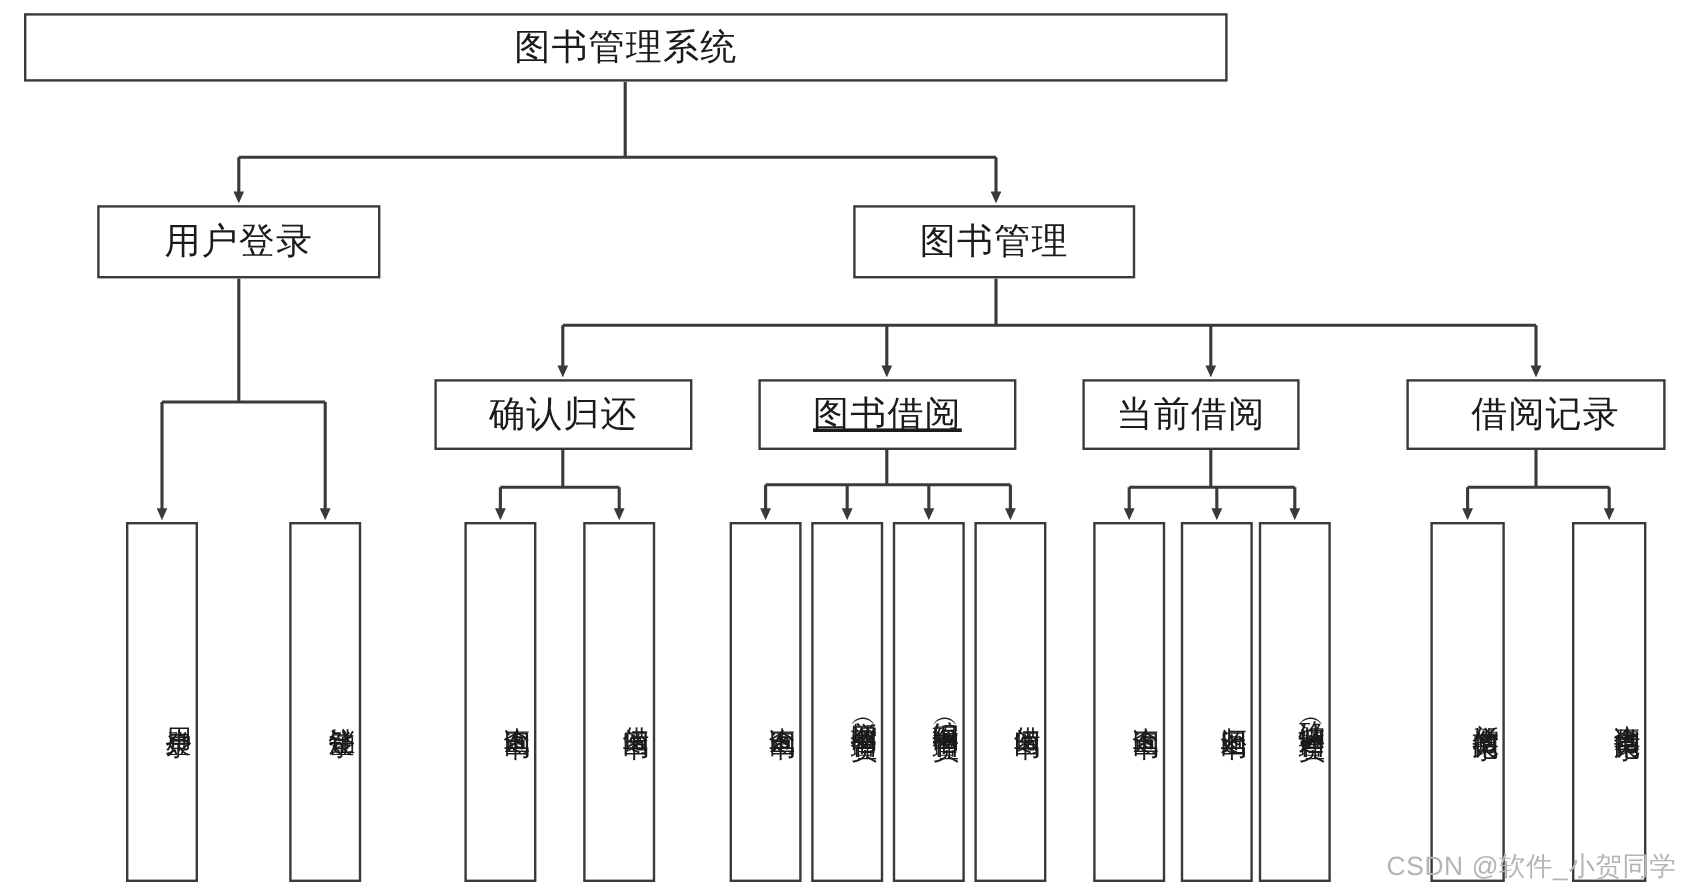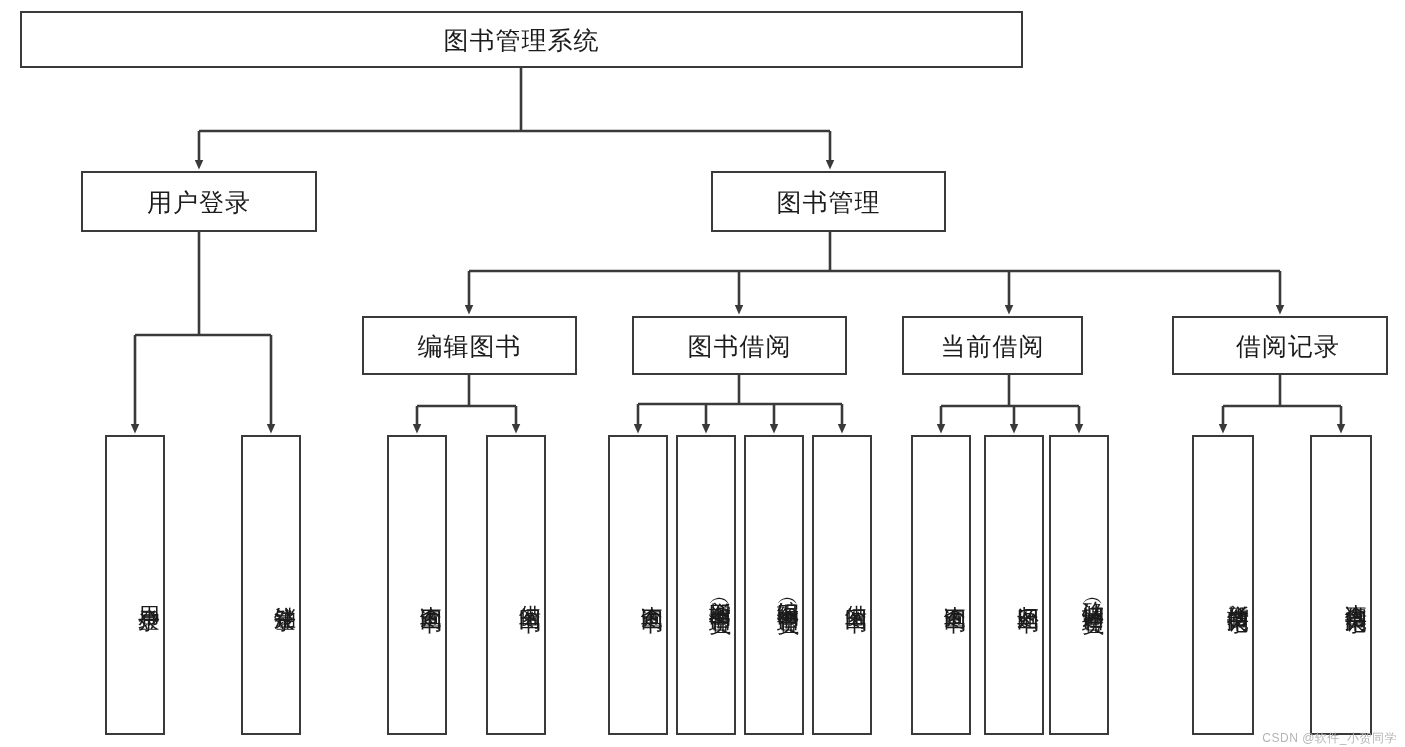--- a/index.html
+++ b/index.html
@@ -31,21 +31,21 @@
     box-sizing: border-box;
     background: #ffffff;
     border: 2px solid #3a3a3a;
     display: flex;
     align-items: center;
     justify-content: center;
     color: #1b1b1b;
     z-index: 2;
   }
   .node.horiz {
-    font-size: 25px;
+    font-size: 30px;
     letter-spacing: 1px;
     line-height: 1.2;
   }
   .node.vert {
     writing-mode: vertical-rl;
     text-orientation: upright;
     font-size: 22px;
     line-height: 1.28;
     letter-spacing: 2px;
     padding-top: 14px;
@@ -58,22 +58,22 @@
   }
   .node.vert .label {
     writing-mode: vertical-rl;
     text-orientation: upright;
     white-space: normal;
     max-height: 100%;
   }
   #watermark {
     position: absolute;
     right: 8px;
-    bottom: 0;
-    font-size: 12px;
+    bottom: 10px;
+    font-size: 22px;
     color: #b4b4b4;
     z-index: 5;
     white-space: nowrap;
     letter-spacing: 0.5px;
   }
 </style>
 </head>
 <body>
 
 <div id="canvas">
@@ -133,23 +133,23 @@
   </div>
 
   <div class="node horiz" style="left:81px; top:171px; width:236px; height:61px;">
     <span class="label">用户登录</span>
   </div>
   <div class="node horiz" style="left:711px; top:171px; width:235px; height:61px;text-align:right;">
     <span class="label">图书管理</span>
   </div>
 
   <div class="node horiz" style="left:362px; top:316px; width:215px; height:59px;">
-    <span class="label">编辑图书</span>
-  </div>
-  <div class="node horiz" style="left:632px; top:316px; width:215px; height:59px;">
+    <span class="label">确认归还</span>
+  </div>
+  <div class="node horiz" style="left:632px; top:316px; width:215px; height:59px;text-decoration:underline;">
     <span class="label">图书借阅</span>
   </div>
   <div class="node horiz" style="left:902px; top:316px; width:181px; height:59px;">
     <span class="label">当前借阅</span>
   </div>
   <div class="node horiz" style="left:1172px; top:316px; width:216px; height:59px;padding-left:16px;">
     <span class="label">借阅记录</span>
   </div>
 
   <div class="node vert" style="left:105px; top:435px; width:60px; height:300px;">

